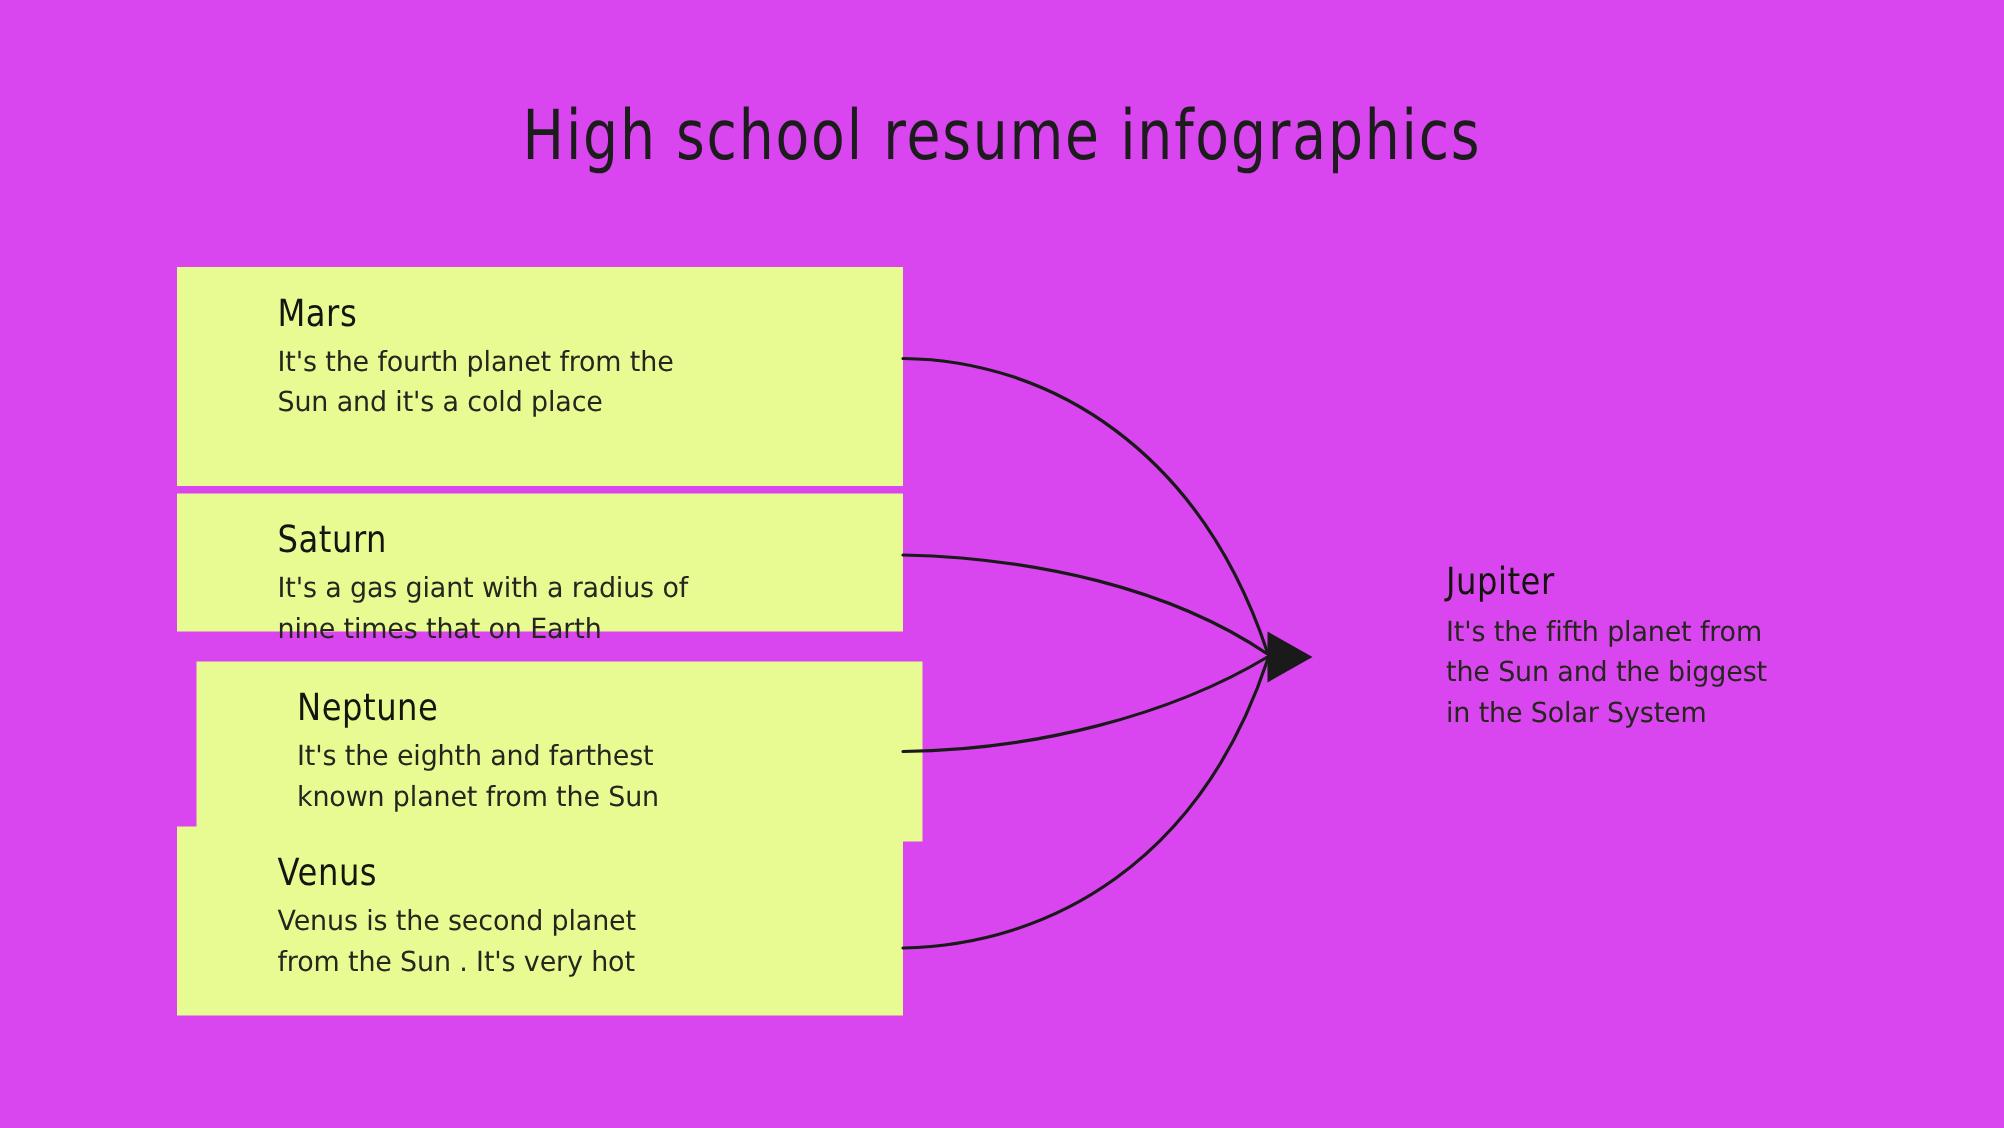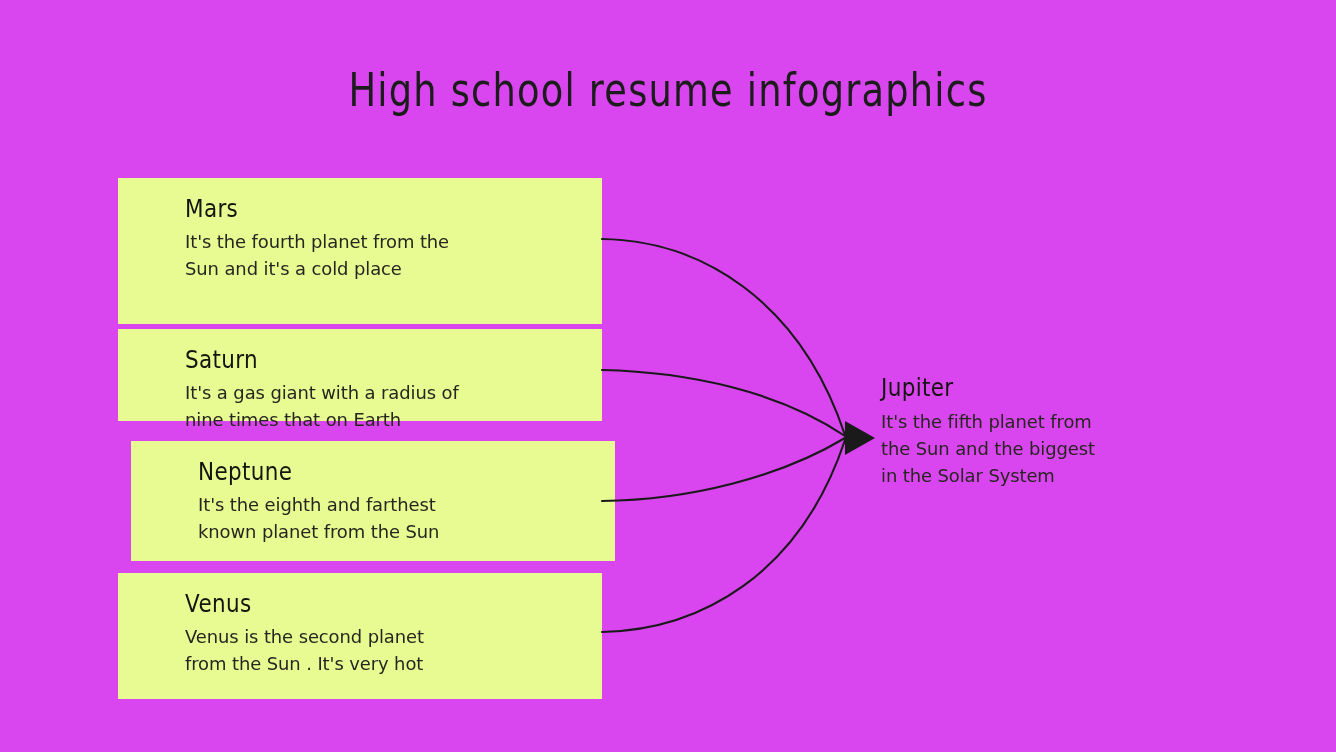--- a/index.html
+++ b/index.html
@@ -83,21 +83,21 @@
     left: 0;
     top: 0;
     width: 1336px;
     height: 752px;
     pointer-events: none;
   }
 
   
   #target {
     position: absolute;
-    left: 881px;
+    left: 964px;
     top: 372px;
     width: 300px;
   }
   #target-title {
     font-family: "DejaVu Sans", sans-serif;
     font-size: 25px;
     line-height: 31px;
     color: #15150f;
     letter-spacing: 0.4px;
     transform: scaleX(0.86);
@@ -143,21 +143,21 @@
     </div>
 
     <div class="card" style="top:263px;height:120px;margin-left:13px;">
       <p class="card-title">Neptune</p>
       <p class="card-body">
         <span>It's the eighth and farthest</span>
         <span>known planet from the Sun</span>
       </p>
     </div>
 
-    <div class="card" style="top:395px;height:126px;">
+    <div class="card" style="top:373px;height:126px;">
       <p class="card-title">Venus</p>
       <p class="card-body">
         <span>Venus is the second planet</span>
         <span>from the Sun . It's very hot</span>
       </p>
     </div>
 
   </div>
 
   <svg id="arrows" viewBox="0 0 1336 752" width="1336" height="752">

